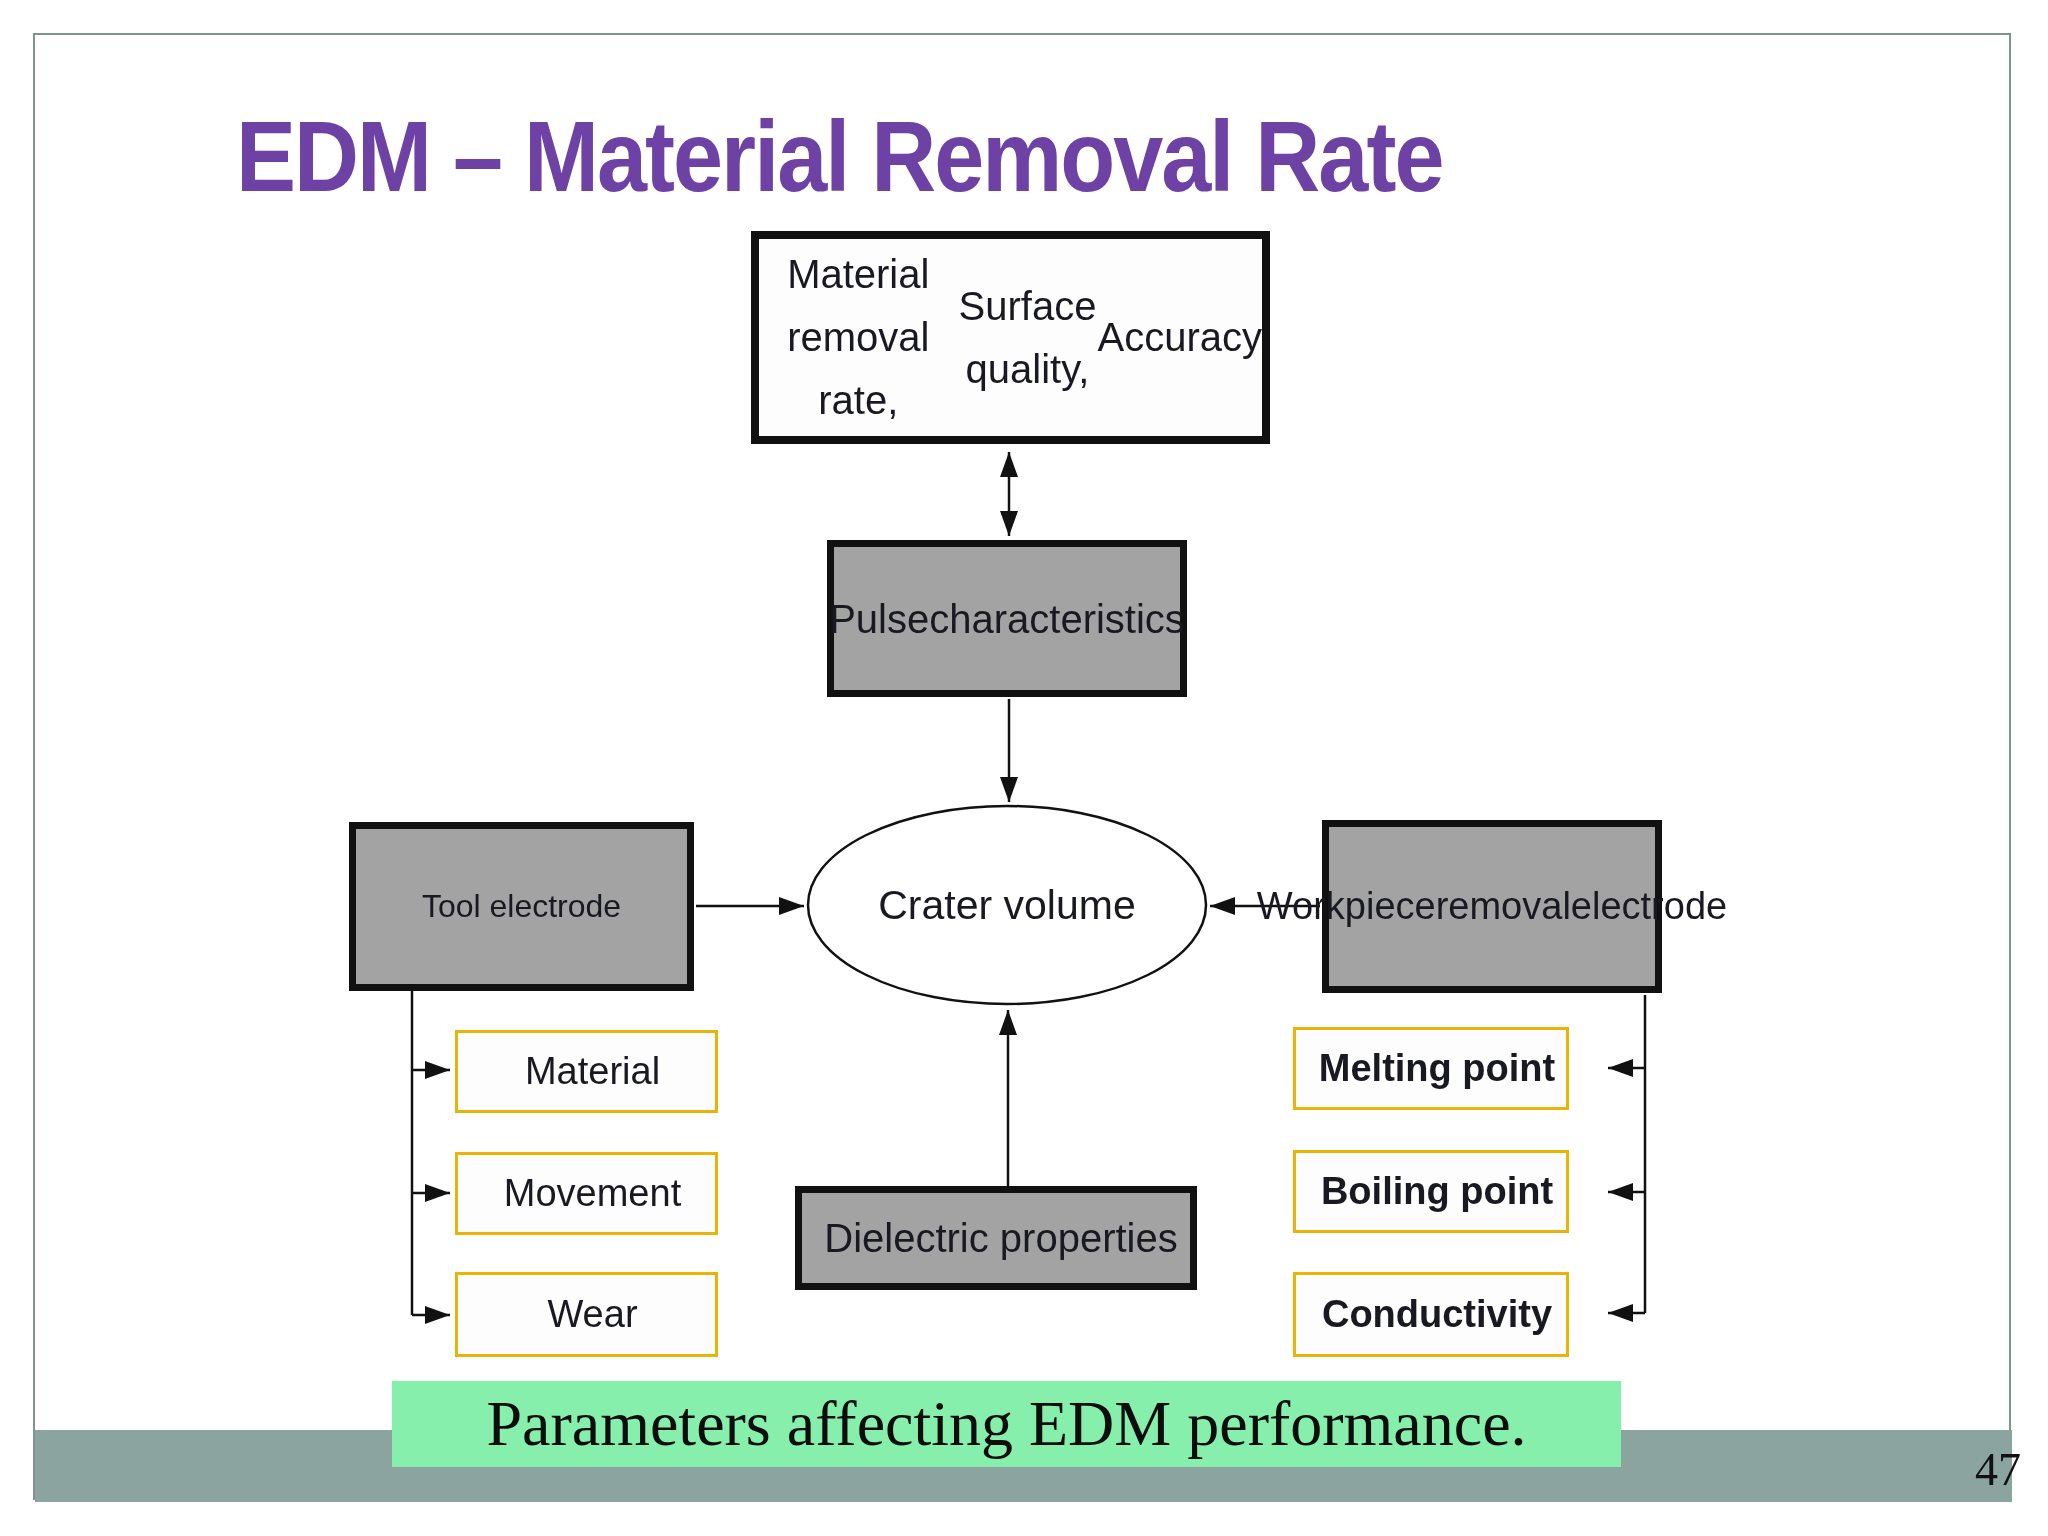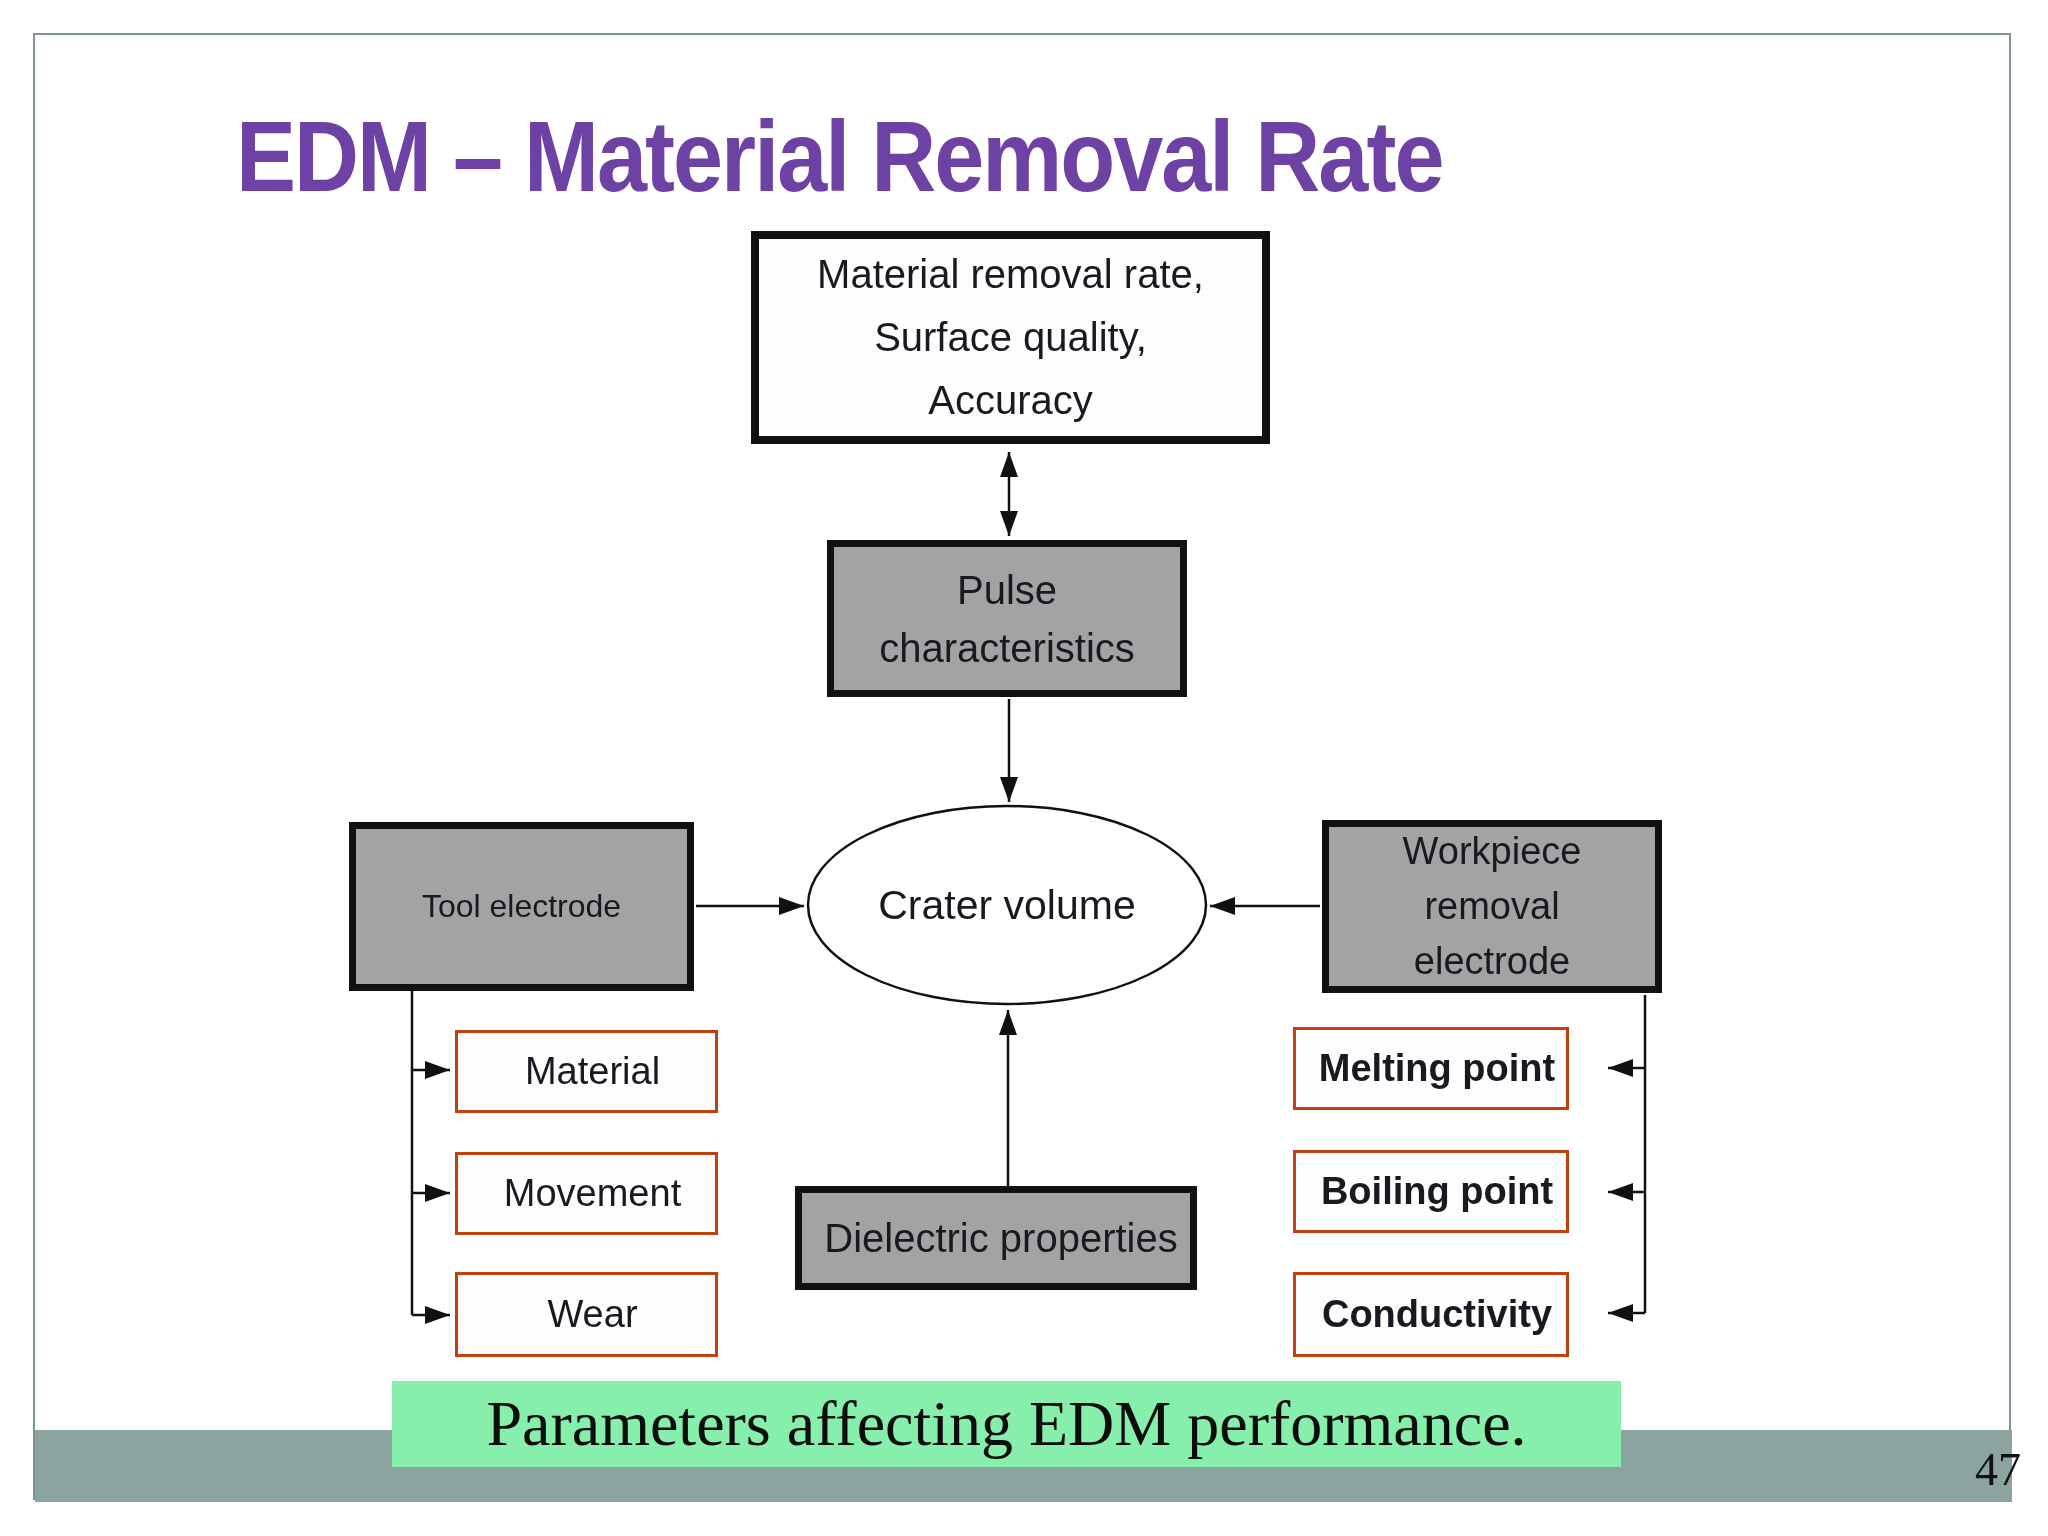--- a/index.html
+++ b/index.html
@@ -17,25 +17,25 @@
   .title{
     left:236px;top:106px;width:1500px;margin:0;
     font-size:90px;font-weight:bold;letter-spacing:-2px;line-height:1.0;
     color:#6e42a5;transform:scale(1,1.12);transform-origin:left top;white-space:nowrap;
   }
   
   .connectors{left:0;top:0;width:2048px;height:1536px;}
   
   .dbox{
     box-sizing:border-box;background:#fdfdfd;color:#191922;
-    display:flex;flex-direction:column;align-items:center;justify-content:center;
+    display:flex;flex-direction:row;align-items:center;justify-content:center;
     text-align:center;
   }
   .thick{border:7px solid #111111;}
-  .thin{border:3px solid #c2410c;padding-left:12px;}
+  .thin{border:3px solid #eab308;padding-left:12px;}
   .gray{background:#a3a3a3;}
   
   .output-box{left:751px;top:231px;width:519px;height:213px;border-width:8px;font-size:40px;line-height:63px;}
   .pulse-box{left:827px;top:540px;width:360px;height:157px;font-size:40px;line-height:58px;}
   .tool-box{left:349px;top:822px;width:345px;height:169px;font-size:32px;}
   .workpiece-box{left:1322px;top:820px;width:340px;height:173px;font-size:38px;line-height:55px;}
   .dielectric-box{left:795px;top:1186px;width:402px;height:104px;font-size:40px;padding-left:10px;}
   .sub-left{left:455px;width:263px;height:83px;font-size:38px;}
   .sub-right{left:1293px;width:276px;height:83px;font-size:38px;font-weight:bold;}
   .ellipse-label{

